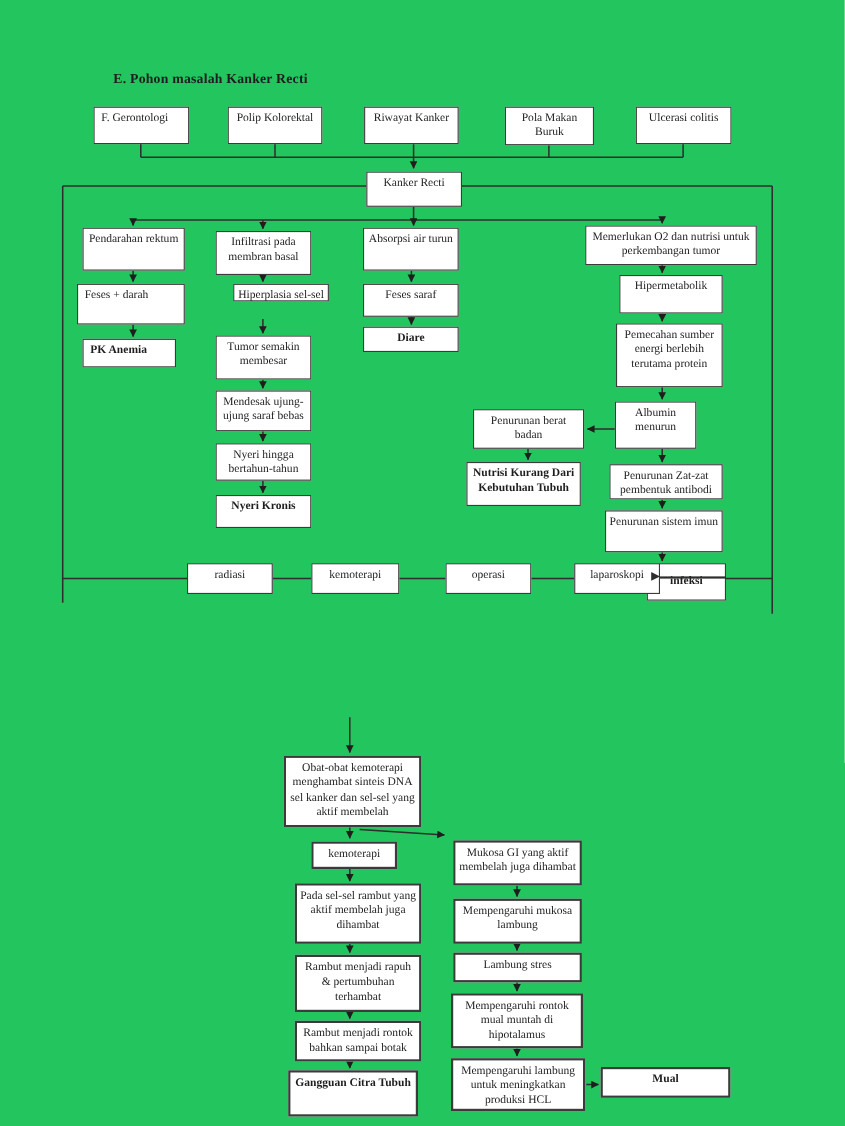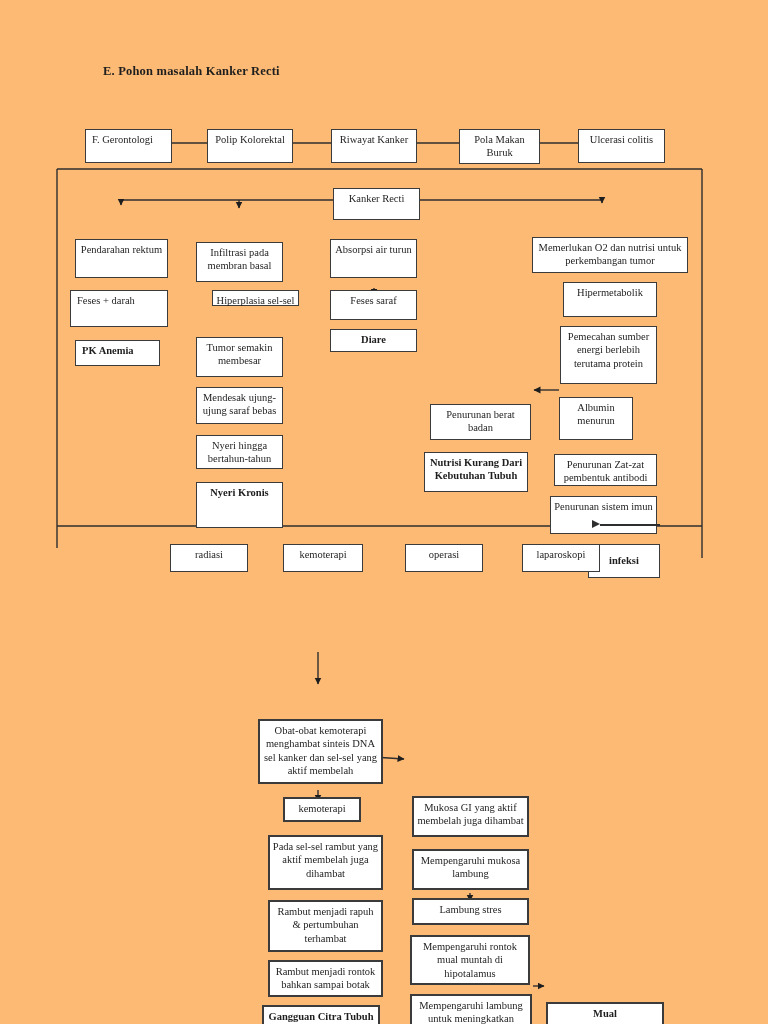--- a/index.html
+++ b/index.html
@@ -1,23 +1,23 @@
 <!DOCTYPE html>
 <html><head>
 <meta charset="utf-8">
 <style>
   html,body{margin:0;padding:0;background:#ffffff;}
-  .page{position:relative;width:768px;height:1024px;background:#fdba74;overflow:hidden;
+  .page{position:relative;width:768px;height:1024px;background:#22c55e;overflow:hidden;
         font-family:"Liberation Serif", serif;color:#1e1e1e;}
   .title{position:absolute;left:103px;top:64px;font-size:12.5px;font-weight:bold;
          letter-spacing:.2px;z-index:2;}
   svg.connectors{position:absolute;left:0;top:0;z-index:0;}
   svg.connectors line{stroke:#2e2e2e;stroke-width:1.4;}
   .bx{position:absolute;box-sizing:border-box;border:1.6px solid #3b3b3b;background:#ffffff;
-      font-size:10.5px;line-height:1.27;text-align:center;padding:3px 2px;z-index:1;margin-top:32px;}
+      font-size:10.5px;line-height:1.27;text-align:center;padding:3px 2px;z-index:1;}
   .b2{border-width:2px;}
   .tl{text-align:left;padding-left:6px;}
   .bold{font-weight:bold;}
   .vc{display:flex;align-items:center;justify-content:center;}
   .z2{z-index:2;} .z3{z-index:3;}
   .strike{position:absolute;left:600px;top:524px;width:60px;height:2px;background:#2e2e2e;z-index:6;}
   .strike-arrow{position:absolute;left:592px;top:520px;width:0;height:0;z-index:6;
       border-top:4.5px solid transparent;border-bottom:4.5px solid transparent;
       border-left:8px solid #2e2e2e;}
 </style>
@@ -101,21 +101,21 @@
 
   <div class="bx" style="left:75px;top:207px;width:93px;height:39px">Pendarahan rektum</div>
   <div class="bx tl" style="left:70px;top:258px;width:98px;height:37px">Feses + darah</div>
   <div class="bx tl bold" style="left:75px;top:308px;width:85px;height:26px">PK Anemia</div>
 
   <div class="bx" style="left:196px;top:210px;width:87px;height:40px">Infiltrasi pada membran basal</div>
   <div class="bx" style="left:212px;top:258px;width:87px;height:16px">Hiperplasia sel-sel</div>
   <div class="bx" style="left:196px;top:305px;width:87px;height:40px">Tumor semakin membesar</div>
   <div class="bx" style="left:196px;top:355px;width:87px;height:37px">Mendesak ujung-ujung saraf bebas</div>
   <div class="bx" style="left:196px;top:403px;width:87px;height:34px">Nyeri hingga bertahun-tahun</div>
-  <div class="bx bold" style="left:196px;top:450px;width:87px;height:46px">Nyeri Kronis</div>
+  <div class="bx bold" style="left:196px;top:450px;width:87px;height:30px">Nyeri Kronis</div>
 
   <div class="bx" style="left:330px;top:207px;width:87px;height:39px">Absorpsi air turun</div>
   <div class="bx" style="left:330px;top:258px;width:87px;height:30px">Feses saraf</div>
   <div class="bx bold" style="left:330px;top:297px;width:87px;height:23px">Diare</div>
 
   <div class="bx" style="left:532px;top:205px;width:156px;height:36px">Memerlukan O2 dan nutrisi untuk perkembangan tumor</div>
   <div class="bx" style="left:560px;top:294px;width:97px;height:58px">Pemecahan sumber energi berlebih terutama protein</div>
   <div class="bx" style="left:563px;top:250px;width:94px;height:35px">Hipermetabolik</div>
   <div class="bx" style="left:559px;top:365px;width:74px;height:43px">Albumin menurun</div>
   <div class="bx" style="left:554px;top:422px;width:103px;height:32px">Penurunan Zat-zat pembentuk antibodi</div>

